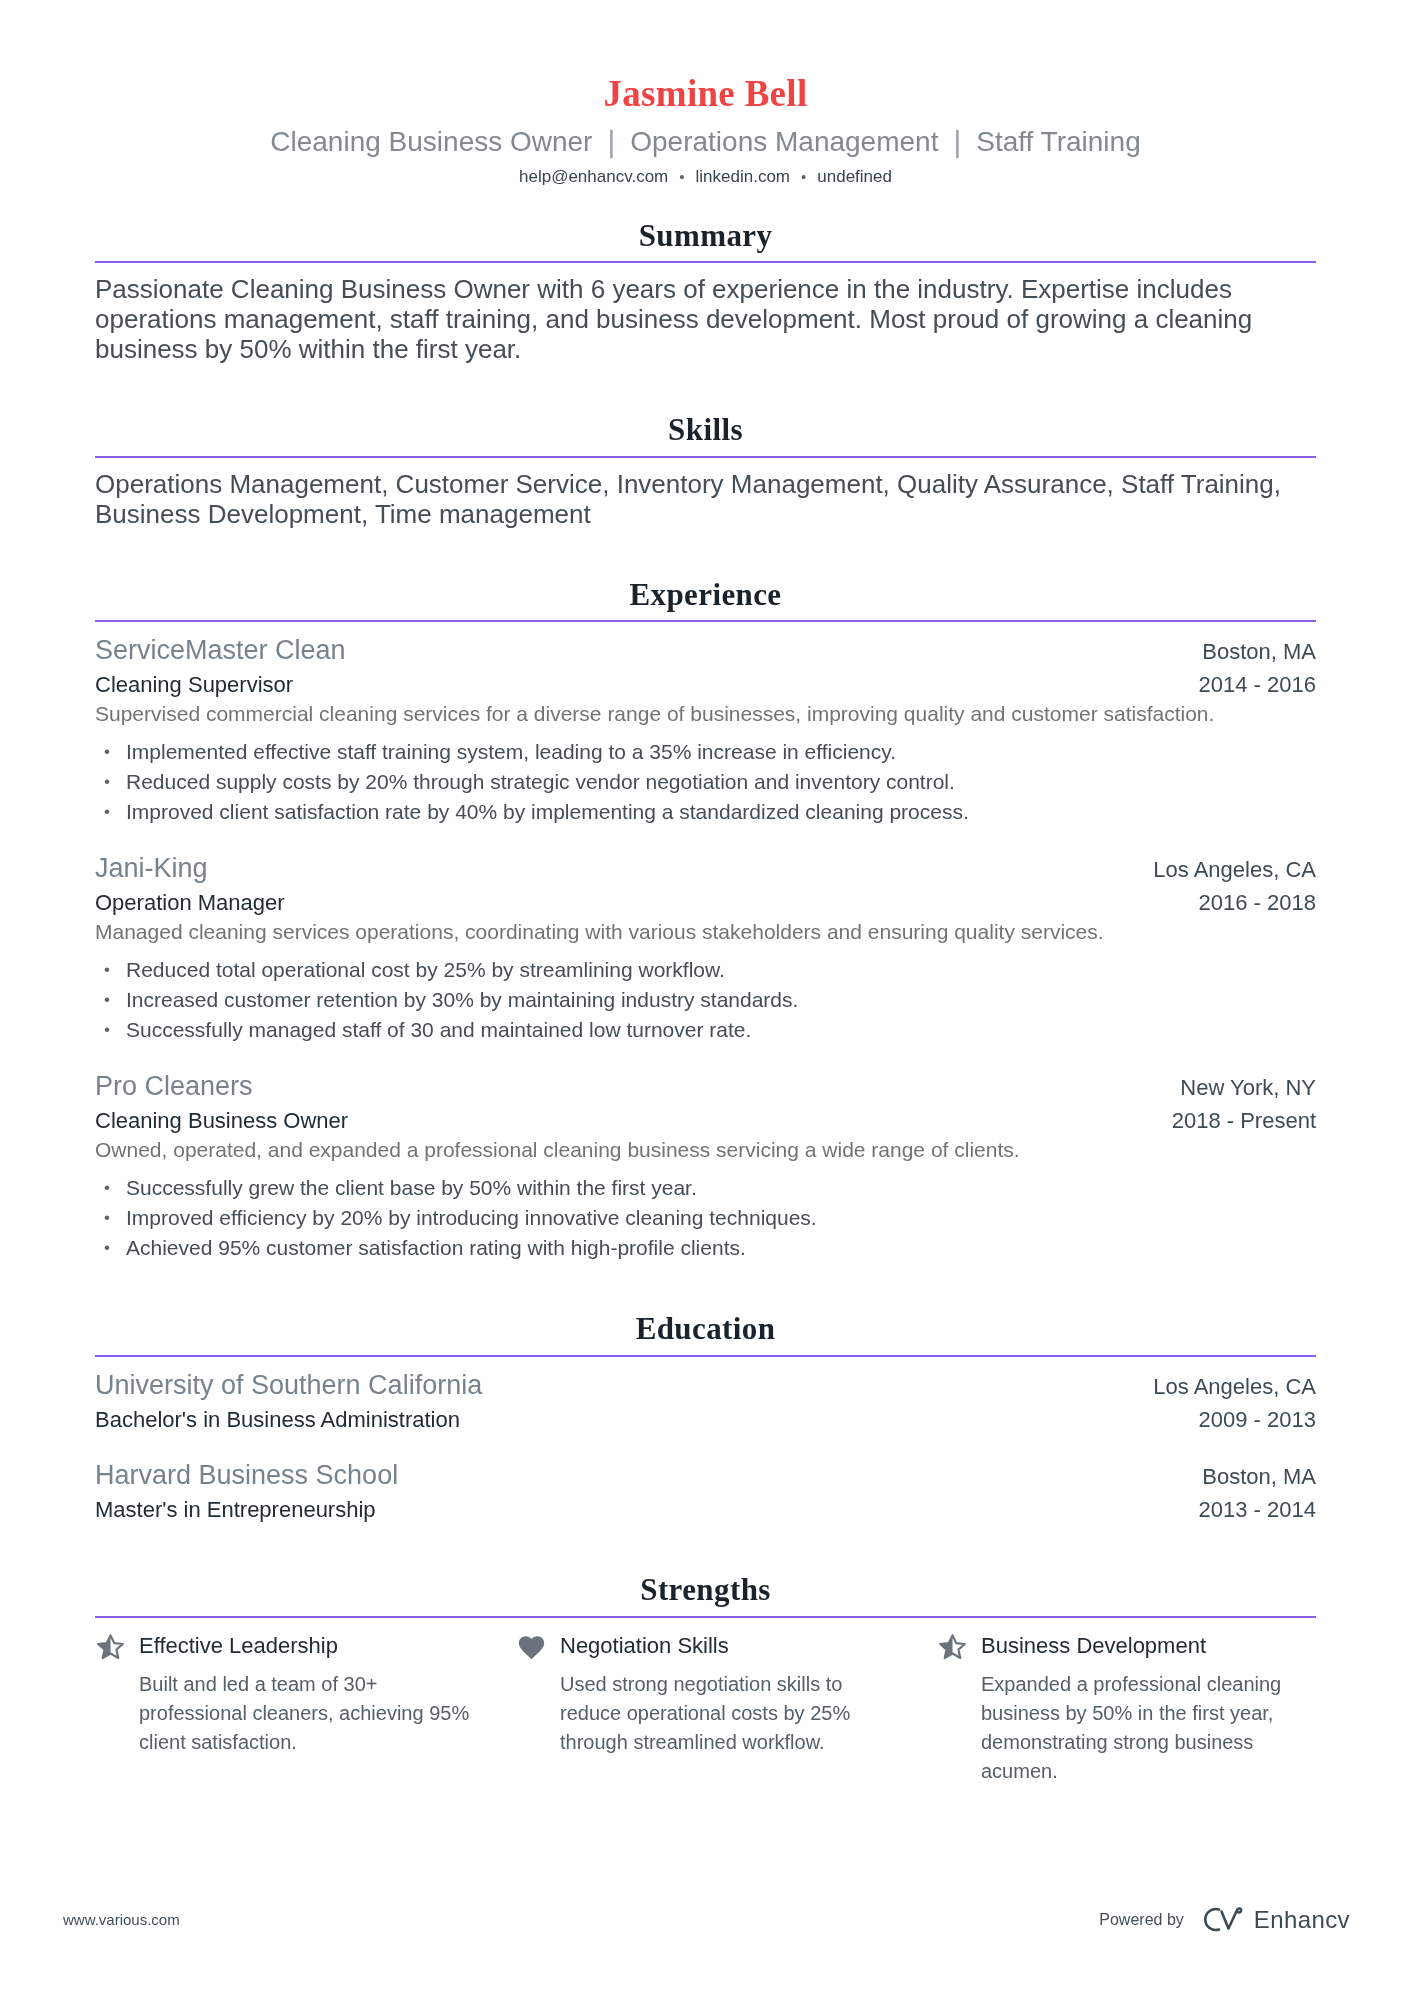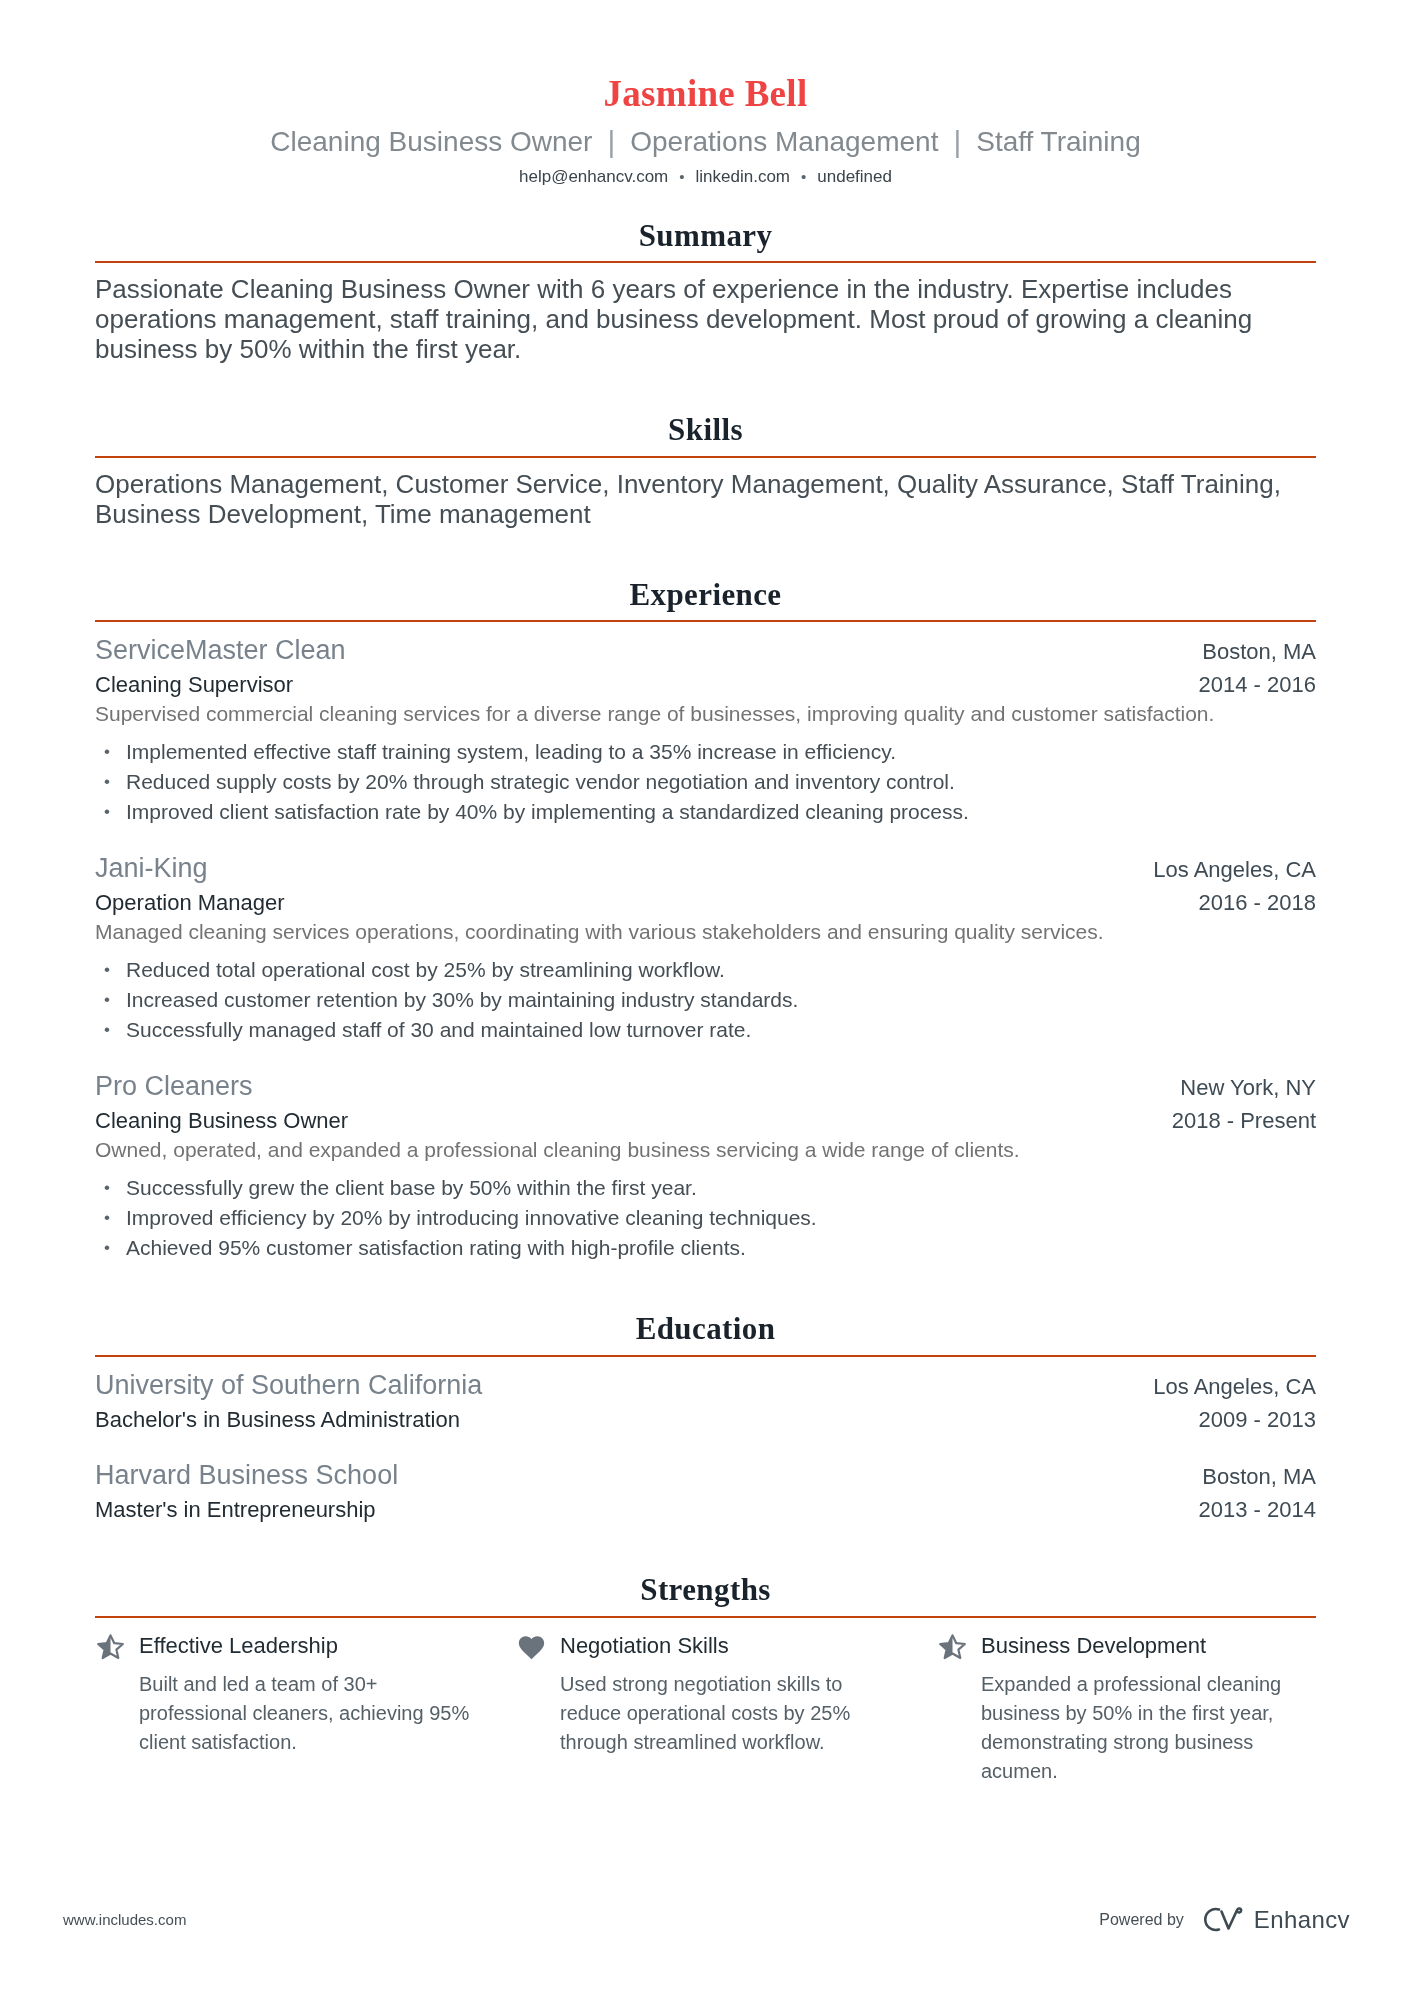--- a/index.html
+++ b/index.html
@@ -32,21 +32,21 @@
   }
   .contact .cdot { color:#5a646b; font-size:15px; line-height:1; }
 
   
   .section { margin-top:48px; }
   .section.first { margin-top:31px; }
   .sec-title {
     font-family:"Liberation Serif", "DejaVu Serif", serif;
     font-size:31px; font-weight:700; color:#1a232b; text-align:center;
     letter-spacing:.4px; line-height:1.18;
-    padding-bottom:7px; border-bottom:2px solid #c2410c;
+    padding-bottom:7px; border-bottom:2px solid #8b5cf6;
   }
   .sec-body { margin-top:11px; }
   .body-text { font-size:26px; line-height:30px; color:#454e54; }
 
   
   .job { margin-bottom:24px; }
   .edu-entry { margin-bottom:24px; }
   .row { display:flex; justify-content:space-between; align-items:baseline; }
   .company { font-size:27px; color:#78828c; line-height:34px; }
   .place { font-size:22px; color:#3f4b54; line-height:30px; }
@@ -262,21 +262,21 @@
           <p class="s-text">Expanded a professional cleaning business by 50% in the first year, demonstrating strong business acumen.</p>
         </div>
       </div>
 
     </div>
   </div>
 
 </div>
 
 <div class="footer">
-  <span class="site">www.includes.com</span>
+  <span class="site">www.various.com</span>
   <div class="powered">
     <span class="powered-label">Powered by</span>
     <span class="brand">
       <span>
         <svg width="46" height="31" viewBox="0 0 46 31">
           <path d="M20 5.5 A10.5 10.5 0 1 0 20 25.5" fill="none" stroke="#3e4a52" stroke-width="2.6" stroke-linecap="round"></path>
           <path d="M22.5 7.5 L29.5 24.5 L38.2 5.8 c1.1-2.2 4.1-1.4 3.9 .9 -.15 1.7-2.2 2.4-3.4 1.2" fill="none" stroke="#3e4a52" stroke-width="2.6" stroke-linecap="round" stroke-linejoin="round"></path>
         </svg>
       </span>
       <span class="brand-name">Enhancv</span>

